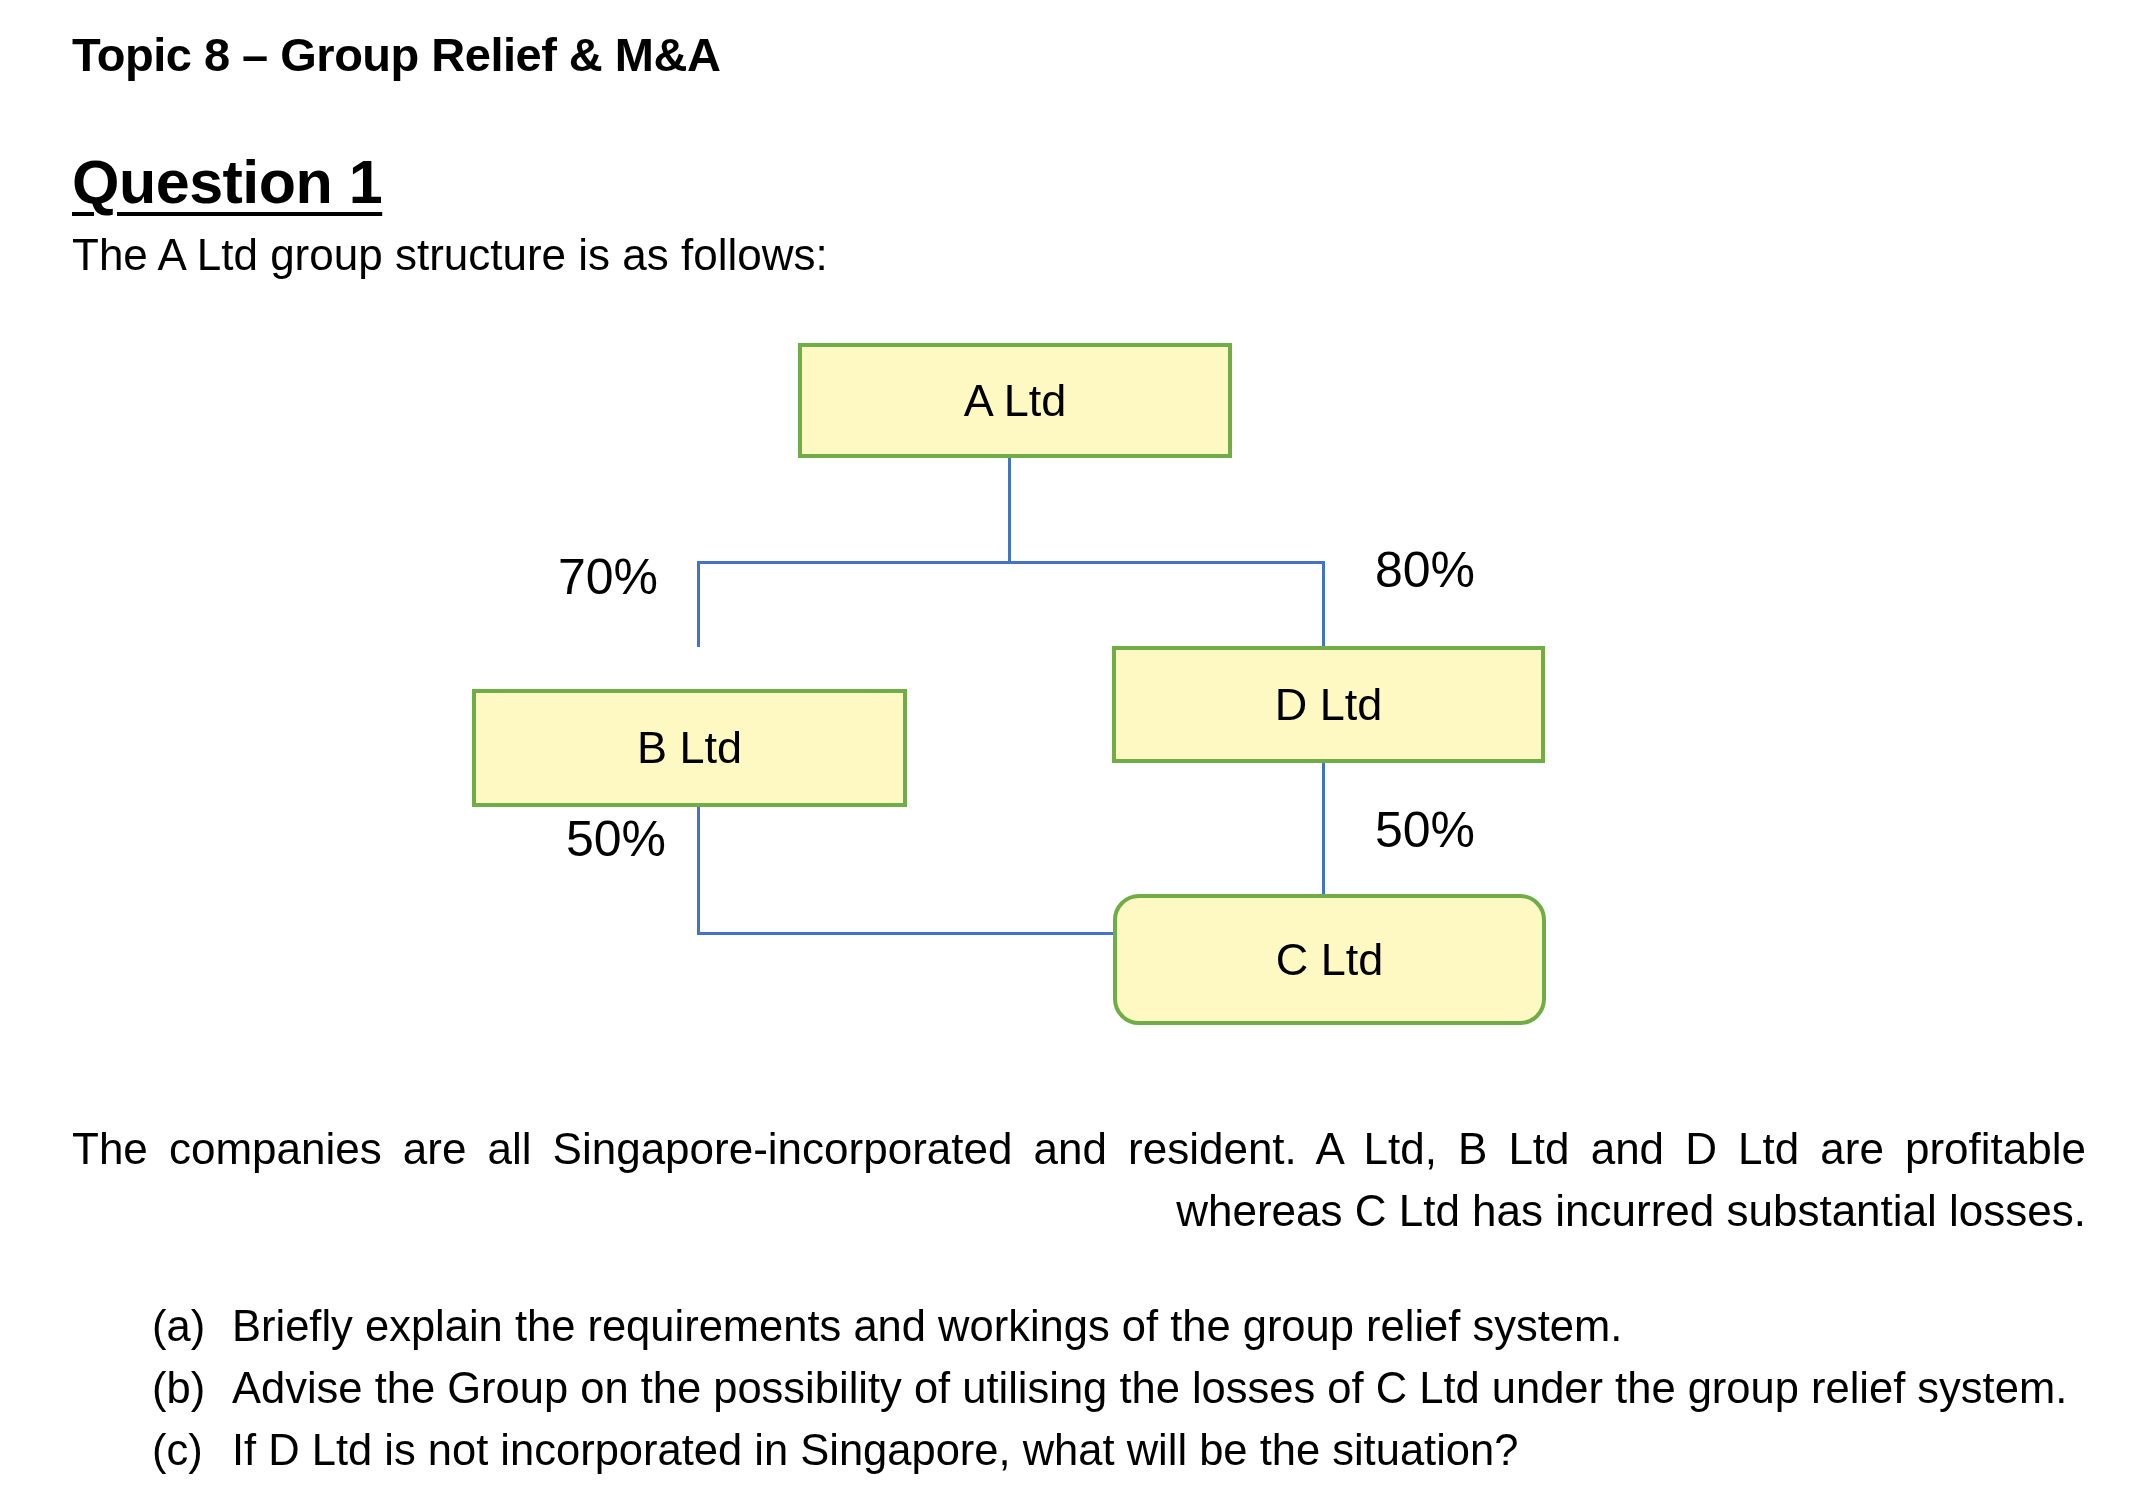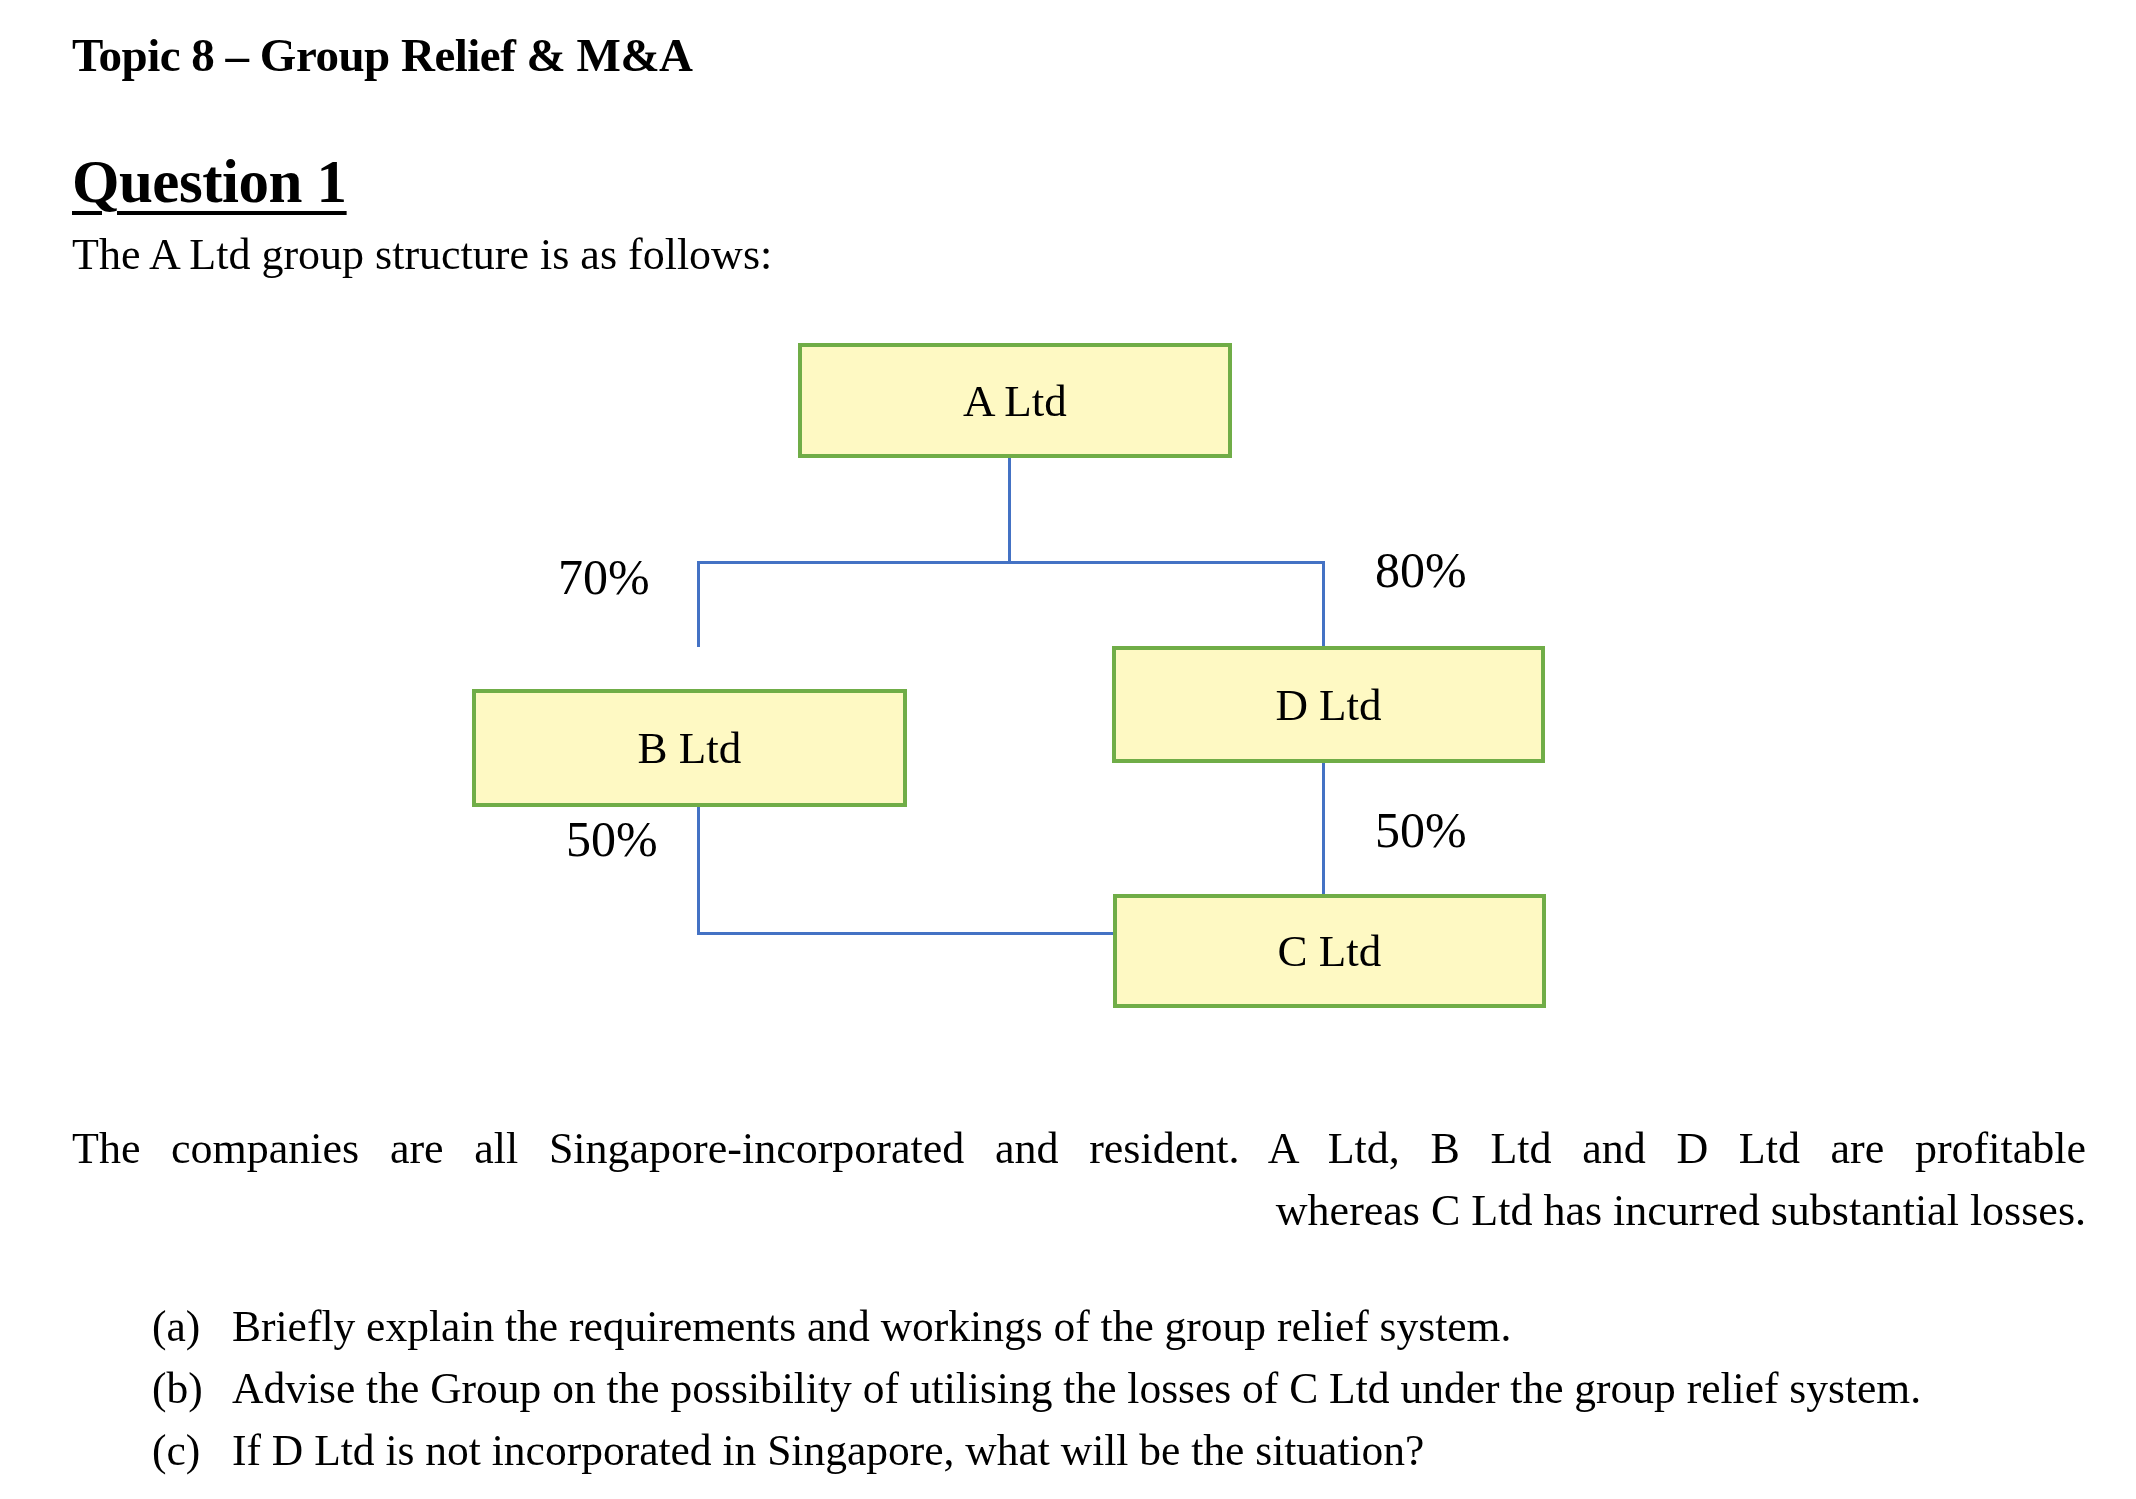--- a/index.html
+++ b/index.html
@@ -3,21 +3,21 @@
 <meta charset="utf-8">
 <style>
   * { margin: 0; padding: 0; box-sizing: border-box; }
   html, body { background: #ffffff; }
   #page {
     position: relative;
     width: 2136px;
     height: 1499px;
     background: #ffffff;
     overflow: hidden;
-    font-family: Liberation Serif, serif;
+    font-family: Liberation Sans, sans-serif;
     color: #000000;
   }
   .abs { position: absolute; }
   .doc-title {
     left: 72px; top: 26px;
     font-size: 47px; font-weight: bold; line-height: 1.25;
     letter-spacing: -0.5px;
   }
   .question-heading {
     left: 72px; top: 144px;
@@ -34,21 +34,21 @@
   
   .node {
     border: 4px solid var(--box-border, #70AD47);
     background: #fef9c3;
     display: flex; align-items: center; justify-content: center;
     font-size: 45px;
   }
   .node-a { left: 798px; top: 343px; width: 434px; height: 115px; }
   .node-b { left: 472px; top: 645px; width: 435px; height: 118px; margin-top: 44px; }
   .node-d { left: 1112px; top: 646px; width: 433px; height: 117px; }
-  .node-c { left: 1113px; top: 894px; width: 433px; height: 114px; }
+  .node-c { left: 1113px; top: 894px; width: 433px; height: 131px; border-radius: 26px; }
   .line { background: var(--connector, #4472C4); }
   .pct {
     font-size: 50px; line-height: 1; white-space: nowrap;
   }
   
   .body-par {
     left: 72px; top: 1118px; width: 2014px;
     font-size: 44px; line-height: 62px;
   }
   .par-line1 { text-align: justify; text-align-last: justify; }

